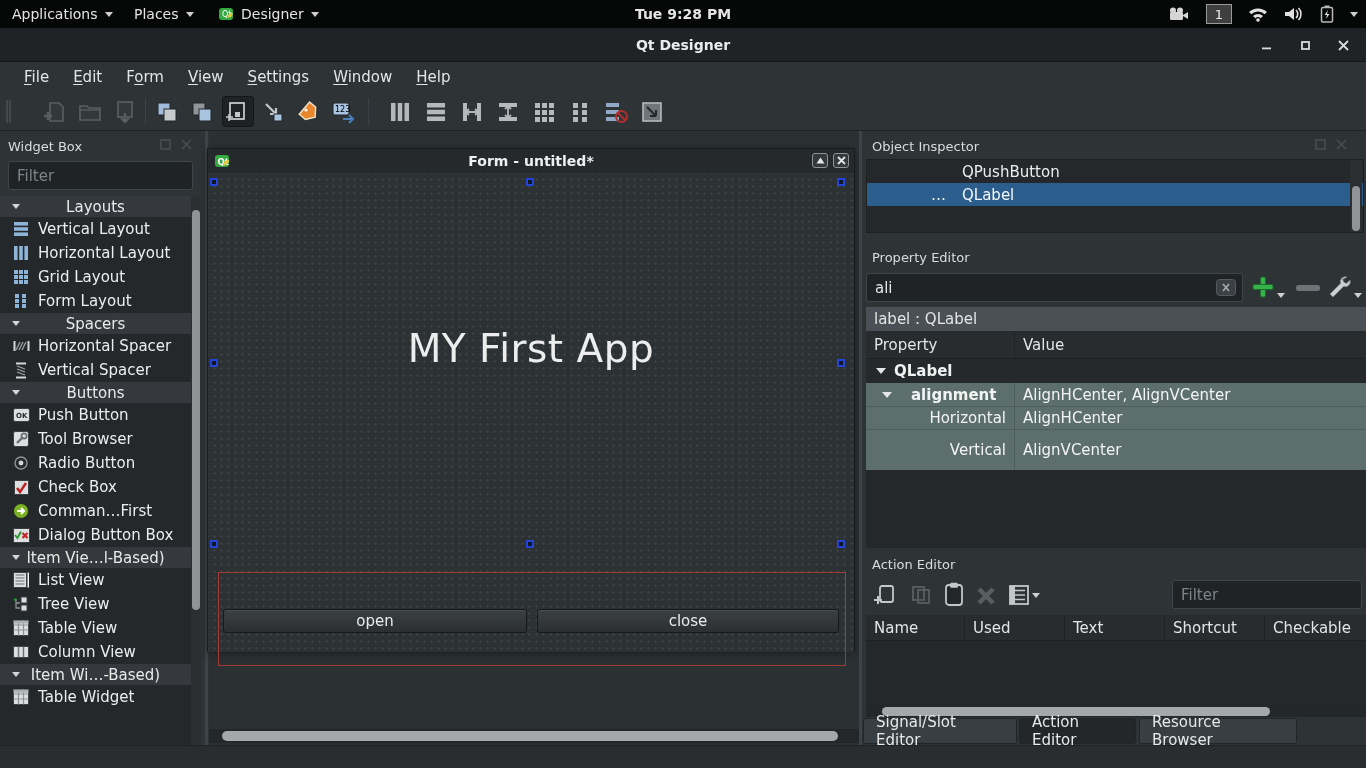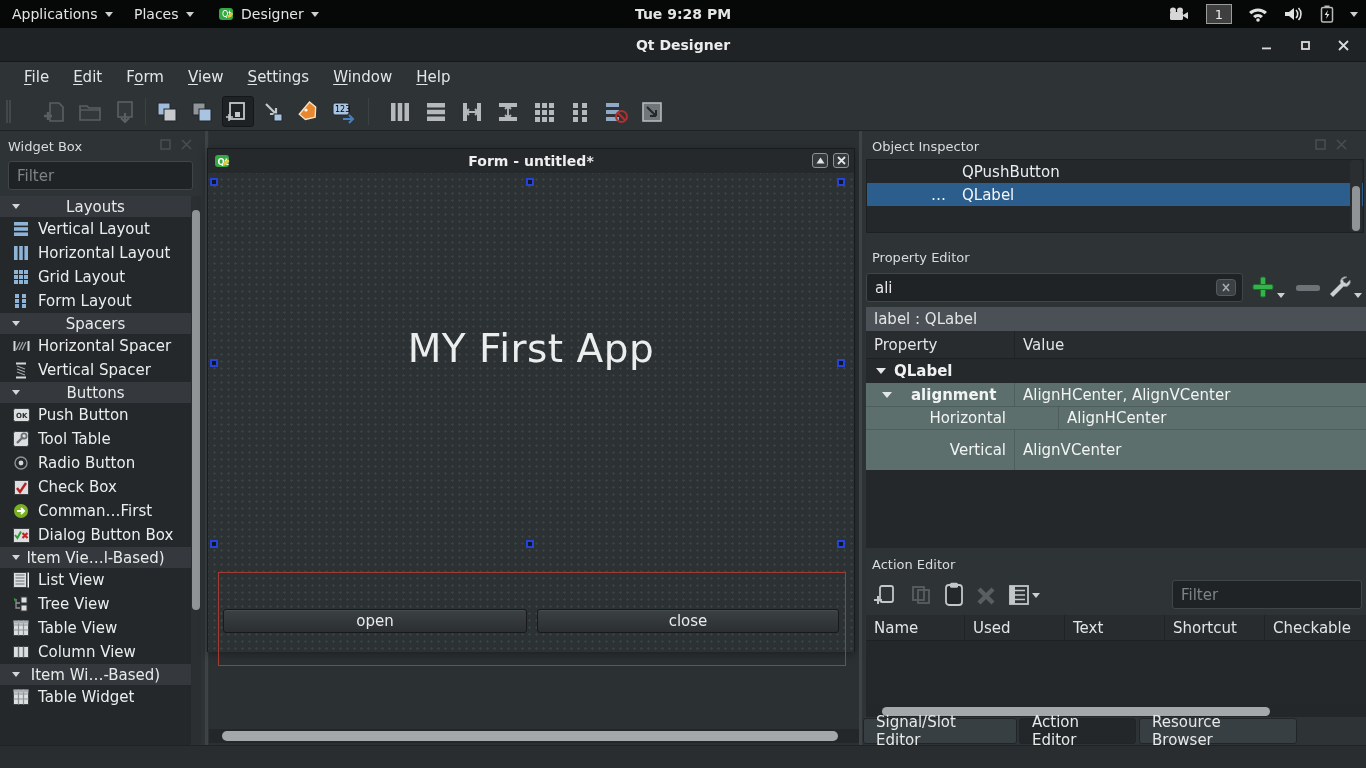--- a/index.html
+++ b/index.html
@@ -414,21 +414,21 @@
       <span>Push Button</span>
     </div>
     <div class="witem">
       <span class="wicon">
           <svg width="16" height="16" viewBox="0 0 16 16">
             <rect x="0.5" y="0.5" width="15" height="15" rx="2" fill="#dcdedf" stroke="#3a3f42"></rect>
             <path d="M4 12L10 6" stroke="#6a7073" stroke-width="2.4"></path>
             <circle cx="11" cy="5" r="2.6" fill="none" stroke="#6a7073" stroke-width="1.8"></circle>
           </svg>
         </span>
-      <span>Tool Table</span>
+      <span>Tool Browser</span>
     </div>
     <div class="witem">
       <span class="wicon">
           <svg width="14" height="14" viewBox="0 0 14 14">
             <circle cx="7" cy="7" r="6" fill="#26292c" stroke="#8d9295" stroke-width="1.4"></circle>
             <circle cx="7" cy="7" r="2.4" fill="#d4d7d8"></circle>
           </svg>
         </span>
       <span>Radio Button</span>
     </div>
@@ -626,21 +626,21 @@
     </div>
     <div class="tealrow" style="height:23px; display:flex;">
       <div class="cell" style="width:148px; gap:19px; padding-left:16px;">
         <span class="exp"></span>
         <span class="bold">alignment</span>
       </div>
       <div class="cell tealdiv" style="flex:1;">AlignHCenter, AlignVCenter</div>
     </div>
     <div class="tealrow" style="height:23px; display:flex;">
       <div class="cell" style="width:148px; justify-content:flex-end;">Horizontal</div>
-      <div class="cell tealdiv" style="flex:1;margin-left:44px;">AlignHCenter</div>
+      <div class="cell tealdiv" style="flex:1;">AlignHCenter</div>
     </div>
     <div class="tealrow" style="height:41px; display:flex;">
       <div class="cell" style="width:148px; justify-content:flex-end;">Vertical</div>
       <div class="cell tealdiv" style="flex:1;">AlignVCenter</div>
     </div>
   </div>
 
   <div class="abs" style="left:872px; top:555px;"><span class="ptitle">Action Editor</span></div>
   <div class="abs" style="left:874px; top:583px;">
     <svg width="22" height="24" viewBox="0 0 22 24">

